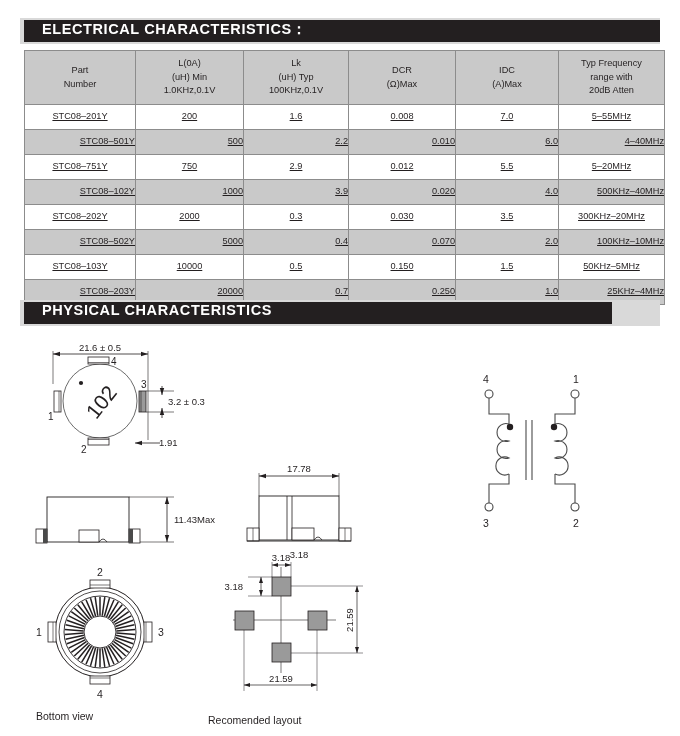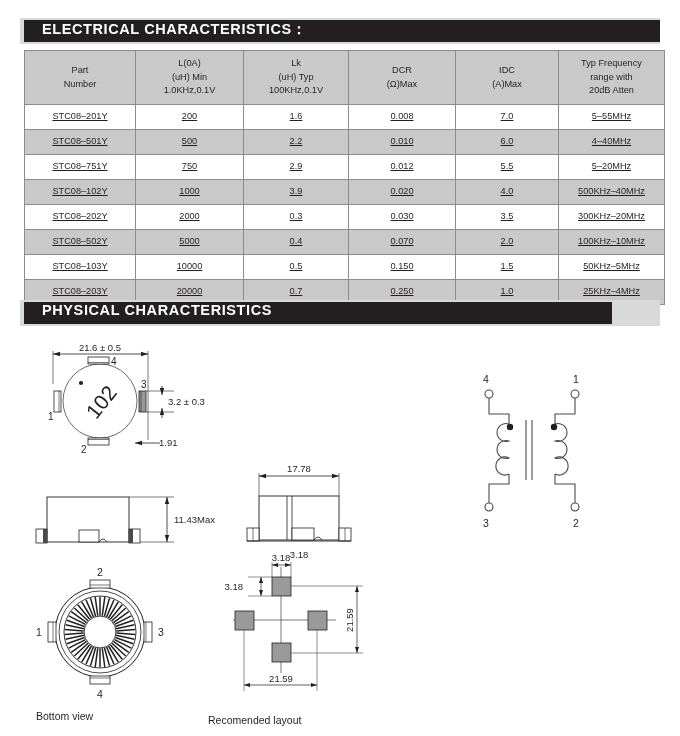--- a/index.html
+++ b/index.html
@@ -60,20 +60,21 @@
   #spec-table thead th {
     background: #c9c9c9;
     height: 53px;
   }
   #spec-table tbody td {
     height: 24px;
     text-decoration: underline;
   }
   #spec-table tbody tr.row-shaded td {
     background: #c9c9c9;
+    text-align: right;
   }
   #spec-table tbody tr.row-plain td {
     background: #ffffff;
   }
   .col-part   { width: 111px; }
   .col-l0a    { width: 108px; }
   .col-lk     { width: 105px; }
   .col-dcr    { width: 107px; }
   .col-idc    { width: 103px; }
   .col-freq   { width: 106px; }

